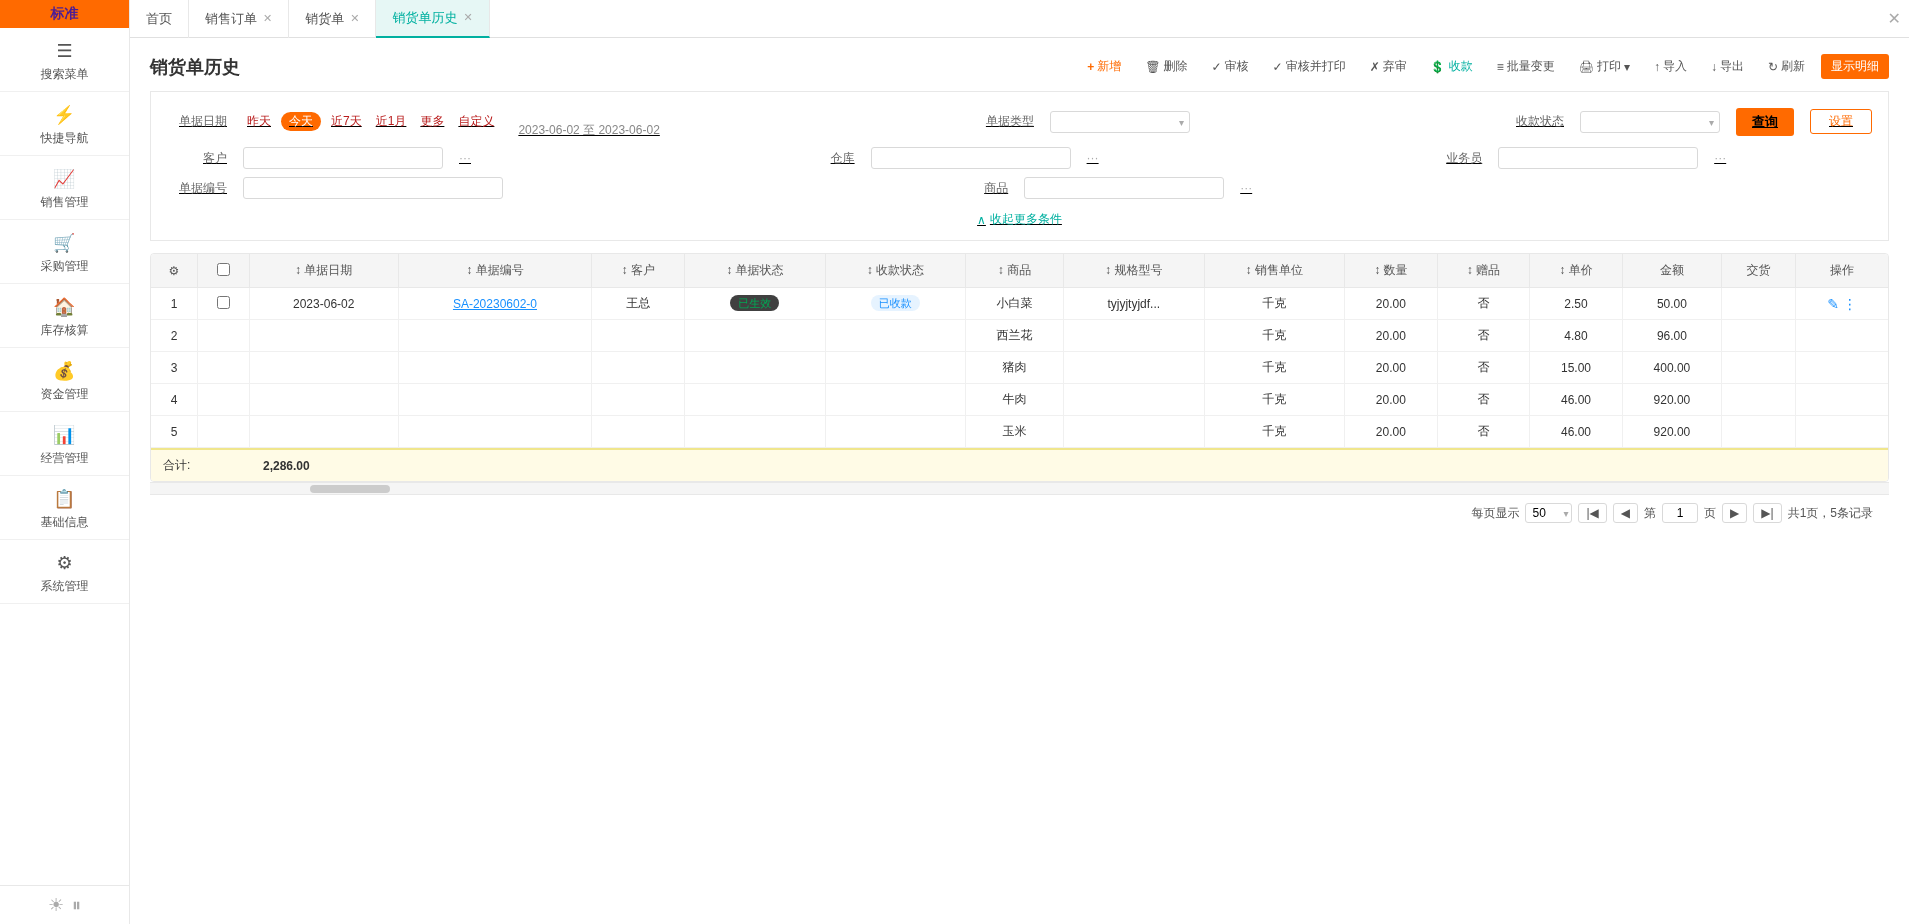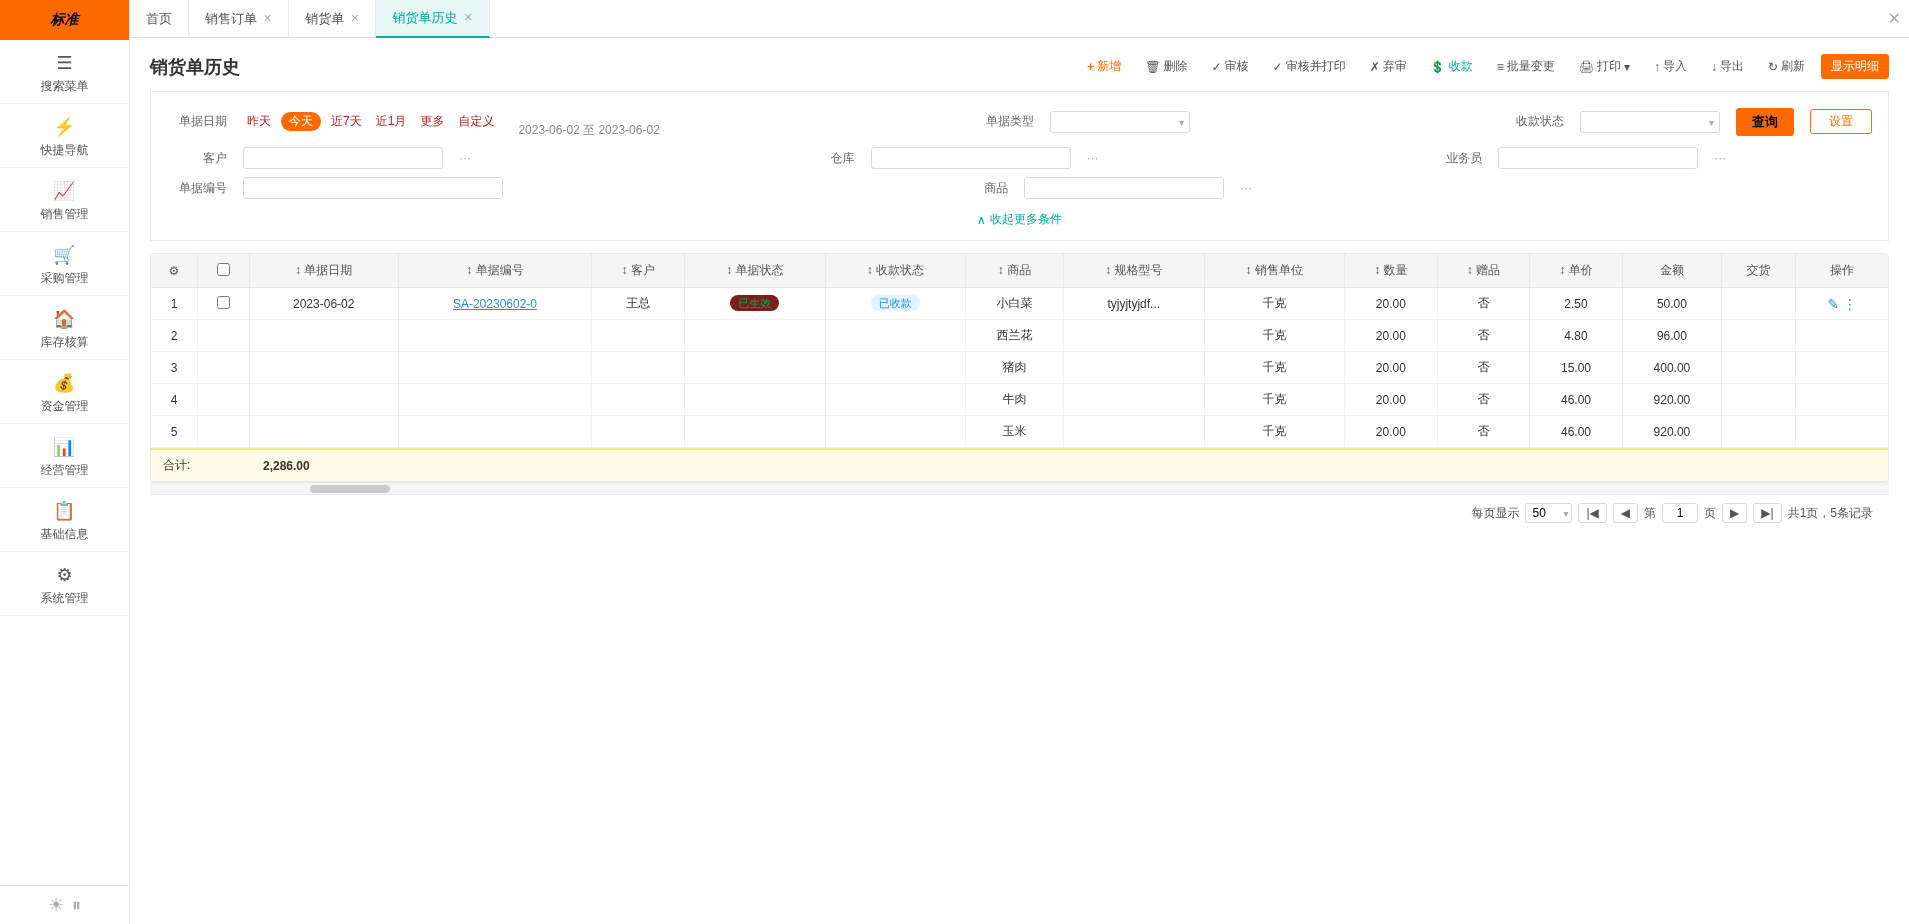--- a/index.html
+++ b/index.html
@@ -1,20 +1,20 @@
 <!DOCTYPE html>
 <html><head>
   <meta charset="utf-8">
   <style>
     * { margin: 0; padding: 0; box-sizing: border-box; }
     body { font-family: "Microsoft YaHei", Arial, sans-serif; font-size: 13px; background: #f5f5f5; display: flex; height: 924px; overflow: hidden; }
 
     
     .sidebar { width: 130px; background: #fff; border-right: 1px solid #e8e8e8; display: flex; flex-direction: column; height: 100%; }
-    .sidebar-logo { background: #ff6a00; height: 40px; display: flex; align-items: center; justify-content: center; color: #000000; font-size: 14px; font-weight: bold; font-style: italic; }
+    .sidebar-logo { background: #ff6a00; height: 28px; display: flex; align-items: center; justify-content: center; color: #4c1d95; font-size: 14px; font-weight: bold; }
     .sidebar-item { display: flex; flex-direction: column; align-items: center; padding: 12px 0 8px; cursor: pointer; color: #555; font-size: 12px; border-bottom: 1px solid #f0f0f0; }
     .sidebar-item .icon { font-size: 18px; margin-bottom: 4px; }
     .sidebar-bottom { margin-top: auto; border-top: 1px solid #e8e8e8; padding: 8px 0; display: flex; align-items: center; justify-content: center; gap: 8px; }
     .sidebar-bottom span { font-size: 18px; cursor: pointer; color: #aaa; }
 
     
     .main { flex: 1; display: flex; flex-direction: column; overflow: hidden; }
 
     
     .tab-bar { background: #fff; border-bottom: 1px solid #e0e0e0; display: flex; align-items: center; height: 38px; padding-left: 0; }
@@ -29,21 +29,21 @@
     
     .page-header { display: flex; align-items: center; justify-content: space-between; margin-bottom: 12px; }
     .page-title { font-size: 18px; font-weight: bold; color: #333; }
     .toolbar { display: flex; align-items: center; gap: 8px; flex-wrap: wrap; }
     .toolbar-btn { display: flex; align-items: center; gap: 3px; padding: 4px 8px; font-size: 12px; cursor: pointer; color: #555; background: none; border: none; }
     .toolbar-btn.orange { color: #ff6a00; }
     .toolbar-btn.teal { color: #00b0a0; }
     .display-btn { background: #ff6a00; color: #fff; border: none; padding: 4px 10px; border-radius: 3px; cursor: pointer; font-size: 12px; }
 
     
-    .filter-area { background: #fff; border: 1px solid #e8e8e8; border-radius: 0; padding: 12px 16px; margin-bottom: 12px; }
+    .filter-area { background: #fff; border: 1px solid #e8e8e8; border-radius: 0; padding: 12px 16px; margin-bottom: 12px; text-decoration: underline; }
     .filter-row { display: flex; align-items: center; gap: 16px; margin-bottom: 8px; flex-wrap: wrap; }
     .filter-label { color: #666; font-size: 12px; width: 60px; text-align: right; flex-shrink: 0; }
     .filter-input { border: 1px solid #d9d9d9; border-radius: 3px; padding: 3px 8px; font-size: 12px; color: #333; min-width: 120px; background: #fff; }
     .filter-input.wide { min-width: 200px; }
     .filter-date-group { display: flex; align-items: center; gap: 6px; }
     .date-shortcut { font-size: 12px; color: #b91c1c; cursor: pointer; padding: 1px 4px; }
     .date-shortcut.active { background: #ff6a00; color: #fff; border-radius: 10px; padding: 1px 8px; }
     .date-range { font-size: 12px; color: #888; margin-top: 18px; }
     .filter-select { border: 1px solid #d9d9d9; border-radius: 3px; padding: 3px 24px 3px 8px; font-size: 12px; color: #333; background: #fff; appearance: none; min-width: 140px; }
     .select-wrap { position: relative; display: inline-block; }
@@ -54,21 +54,21 @@
     
     .table-wrap { border: 1px solid #e8e8e8; border-radius: 4px; overflow: hidden; }
     table { width: 100%; border-collapse: collapse; font-size: 12px; }
     thead tr { background: #f5f5f5; }
     thead th { padding: 8px 6px; text-align: center; color: #555; font-weight: normal; border-bottom: 1px solid #e8e8e8; border-right: 1px solid #e8e8e8; white-space: nowrap; }
     thead th:last-child { border-right: none; }
     tbody tr { border-bottom: 1px solid #f0f0f0; background: #fff; }
     tbody td { padding: 7px 6px; text-align: center; color: #333; border-right: 1px solid #f0f0f0; white-space: nowrap; }
     tbody td:last-child { border-right: none; }
     .badge { padding: 2px 8px; border-radius: 10px; font-size: 11px; }
-    .badge-green { background: #7f1d1d; color: #00a854; margin-top: 24px; }
+    .badge-green { background: #404040; color: #00a854; margin-top: 24px; }
     .badge-blue { background: #e6f3ff; color: #1890ff; }
     .link-text { color: #1890ff; cursor: pointer; text-decoration: underline; }
     .action-icon { cursor: pointer; font-size: 14px; color: #1890ff; margin: 0 2px; }
 
     
     .table-footer { background: #fffbe6; border-top: 2px solid #f0e68c; padding: 7px 12px; display: flex; align-items: center; font-size: 12px; color: #333; }
     .footer-total-label { width: 100px; }
     .footer-total-qty { flex: 1; text-align: center; font-weight: bold; }
     .footer-total-amount { min-width: 180px; text-align: right; font-weight: bold; padding-right: 200px; }
 

